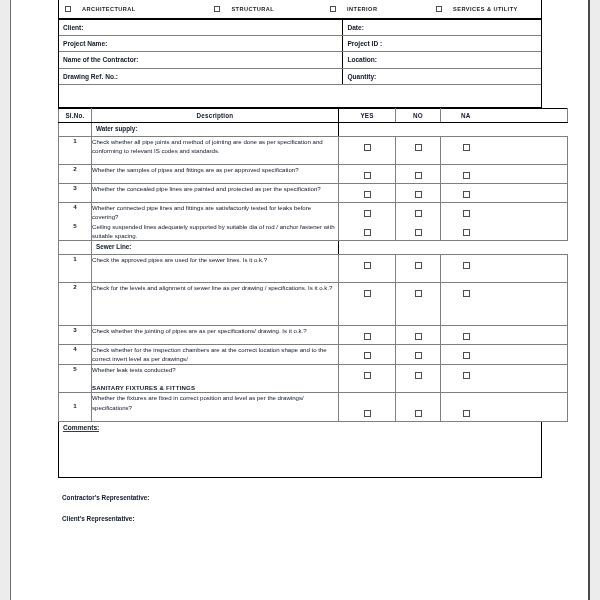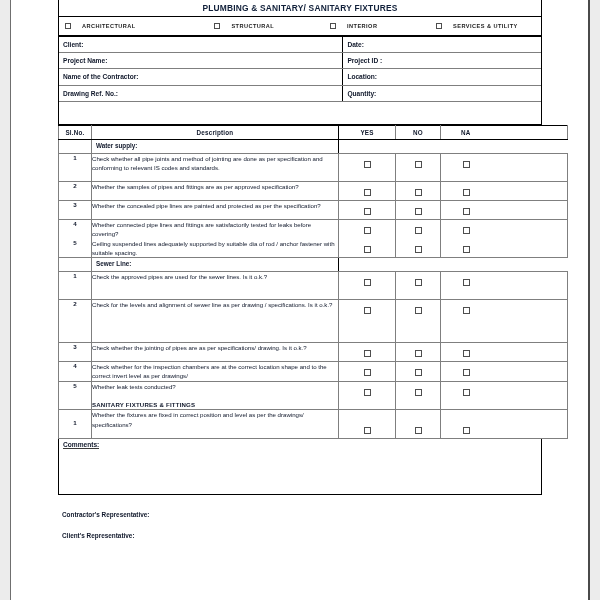--- a/index.html
+++ b/index.html
@@ -141,21 +141,20 @@
   }
   .sig.second{margin-top:14px;}
 </style>
 </head>
 <body>
 
 <div class="page">
   <div class="sheet">
 
 
-    <div class="subtitle-bar">PLUMBING &amp; SANITARY/ SANITARY FIXTURES</div>
 
     <div class="disc-row">
       <div class="disc-item" style="width:31%">
         <span class="cb"></span>
         <span class="lbl">ARCHITECTURAL</span>
       </div>
       <div class="disc-item" style="width:24%">
         <span class="cb"></span>
         <span class="lbl">STRUCTURAL</span>
       </div>

